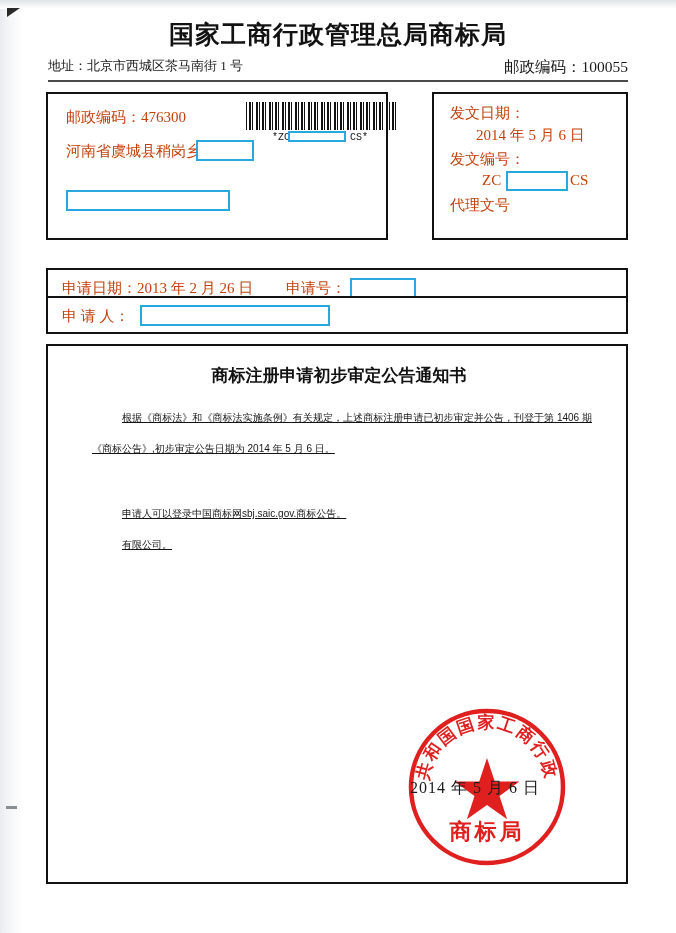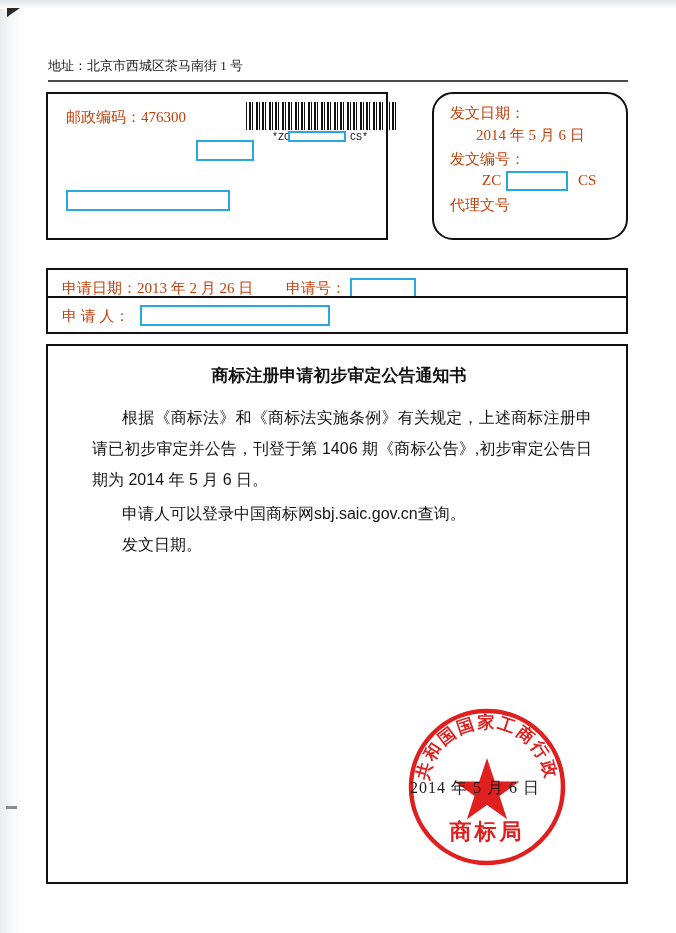--- a/index.html
+++ b/index.html
@@ -87,21 +87,21 @@
   }
 
   
   .box {
     position: absolute;
     border: 2.5px solid #111111;
     background: #ffffff;
     box-sizing: border-box;
   }
   #mail-box   { left: 46px;  top: 92px;  width: 342px; height: 148px; }
-  #issue-box  { left: 432px; top: 92px;  width: 196px; height: 148px; border-radius: 21px; }
+  #issue-box  { left: 432px; top: 92px;  width: 196px; height: 148px; }
   #appdate-box{ left: 46px;  top: 268px; width: 582px; height: 38px; }
   #applicant-box{ left: 46px; top: 296px; width: 582px; height: 38px; }
   #main-box   { left: 46px;  top: 344px; width: 582px; height: 540px; }
 
   .field-line {
     position: absolute;
     font-size: 15px;
     white-space: nowrap;
     color: #c2410c;
   }
@@ -155,25 +155,26 @@
     font-family: "Liberation Sans", "DejaVu Sans", sans-serif;
     font-weight: bold;
     font-size: 17px;
     color: #111;
   }
   .body-para {
     position: absolute;
     left: 44px;
     width: 500px;
     font-family: "Liberation Sans", "DejaVu Sans", sans-serif;
-    font-size: 16px;
+    font-size: 10px;
     line-height: 31px;
     color: #151515;
     text-align: justify;
     text-justify: inter-character;
+    text-decoration: underline;
   }
   #para-1 { top: 56px; text-indent: 30px; }
   #para-2 { top: 152px; text-indent: 30px; width: 470px; }
   #para-3 { top: 183px; text-indent: 30px; }
 
   
   .seal {
     position: absolute;
     left: 406px; top: 706px;
     width: 162px; height: 162px;
@@ -201,72 +202,75 @@
 </head>
 <body>
 
 <div id="page">
 
   <div class="scan-edge-left"></div>
   <div class="scan-edge-top"></div>
   <div class="scan-corner"></div>
   <div class="scan-tick"></div>
 
+  <div class="doc-title">国家工商行政管理总局商标局</div>
 
   <div class="addr-row">
     <span class="addr-left">地址：北京市西城区茶马南街 1 号</span>
+    <span class="addr-right">邮政编码：100055</span>
   </div>
   <div class="header-rule"></div>
 
   <div class="box" id="mail-box">
 
     <span class="field-line" style="left:18px; top:14px;">邮政编码：476300</span>
 
     <div class="barcode-wrap" style="left:198px; top:8px;">
       <div class="barcode-bars"></div>
       <div class="barcode-text">
         <span class="bt-a">*ZC</span>
         <span class="bt-redact redact"></span>
         <span class="bt-b">CS*</span>
       </div>
     </div>
 
+    <span class="field-line" style="left:18px; top:48px;">河南省虞城县稍岗乡</span>
     <span class="redact" style="left:148px; top:46px; width:58px; height:21px;"></span>
 
     <span class="redact" style="left:18px; top:96px; width:164px; height:21px;"></span>
   </div>
 
   <div class="box" id="issue-box">
     <span class="field-line" style="left:16px; top:10px;">发文日期：</span>
     <span class="field-line" style="left:42px; top:32px;">2014 年 5 月 6 日</span>
 
     <span class="field-line" style="left:16px; top:56px;">发文编号：</span>
     <span class="field-line" style="left:48px; top:78px;">ZC</span>
     <span class="redact" style="left:72px; top:77px; width:62px; height:20px;"></span>
-    <span class="field-line" style="left:136px; top:78px;margin-left:8px;">CS</span>
+    <span class="field-line" style="left:136px; top:78px;">CS</span>
 
     <span class="field-line" style="left:16px; top:102px;">代理文号</span>
   </div>
 
   <div class="box" id="appdate-box">
     <span class="field-line" style="left:14px; top:9px;">申请日期：2013 年 2 月 26 日</span>
     <span class="field-line" style="left:238px; top:9px;">申请号：</span>
     <span class="redact" style="left:302px; top:8px; width:66px; height:20px;"></span>
   </div>
 
   <div class="box" id="applicant-box">
     <span class="field-line" style="left:14px; top:9px;">申 请 人：</span>
     <span class="redact" style="left:92px; top:7px; width:190px; height:21px;"></span>
   </div>
 
   <div class="box" id="main-box">
     <div class="notice-title">商标注册申请初步审定公告通知书</div>
     <div class="body-para" id="para-1">根据《商标法》和《商标法实施条例》有关规定，上述商标注册申请已初步审定并公告，刊登于第 1406 期《商标公告》,初步审定公告日期为 2014 年 5 月 6 日。</div>
-    <div class="body-para" id="para-2">申请人可以登录中国商标网sbj.saic.gov.cn查询。</div>
-    <div class="body-para" id="para-3">发文日期。</div>
+    <div class="body-para" id="para-2">申请人可以登录中国商标网sbj.saic.gov.商标公告。</div>
+    <div class="body-para" id="para-3">有限公司。</div>
   </div>
 
   <div class="seal">
     <svg width="162" height="162" viewBox="0 0 162 162" xmlns="http://www.w3.org/2000/svg">
       <defs>
         <path id="sealArc" d="M 22,81 A 59,59 0 1 1 140,81" fill="none"></path>
       </defs>
       <circle cx="81" cy="81" r="76" fill="none" stroke="#e01f1f" stroke-width="4.5"></circle>
       <text font-family="'Liberation Serif', serif" font-size="17" font-weight="bold" fill="#e01f1f" letter-spacing="2.2">
         <textPath href="#sealArc" startOffset="50%" text-anchor="middle">中华人民共和国国家工商行政管理总局</textPath>

